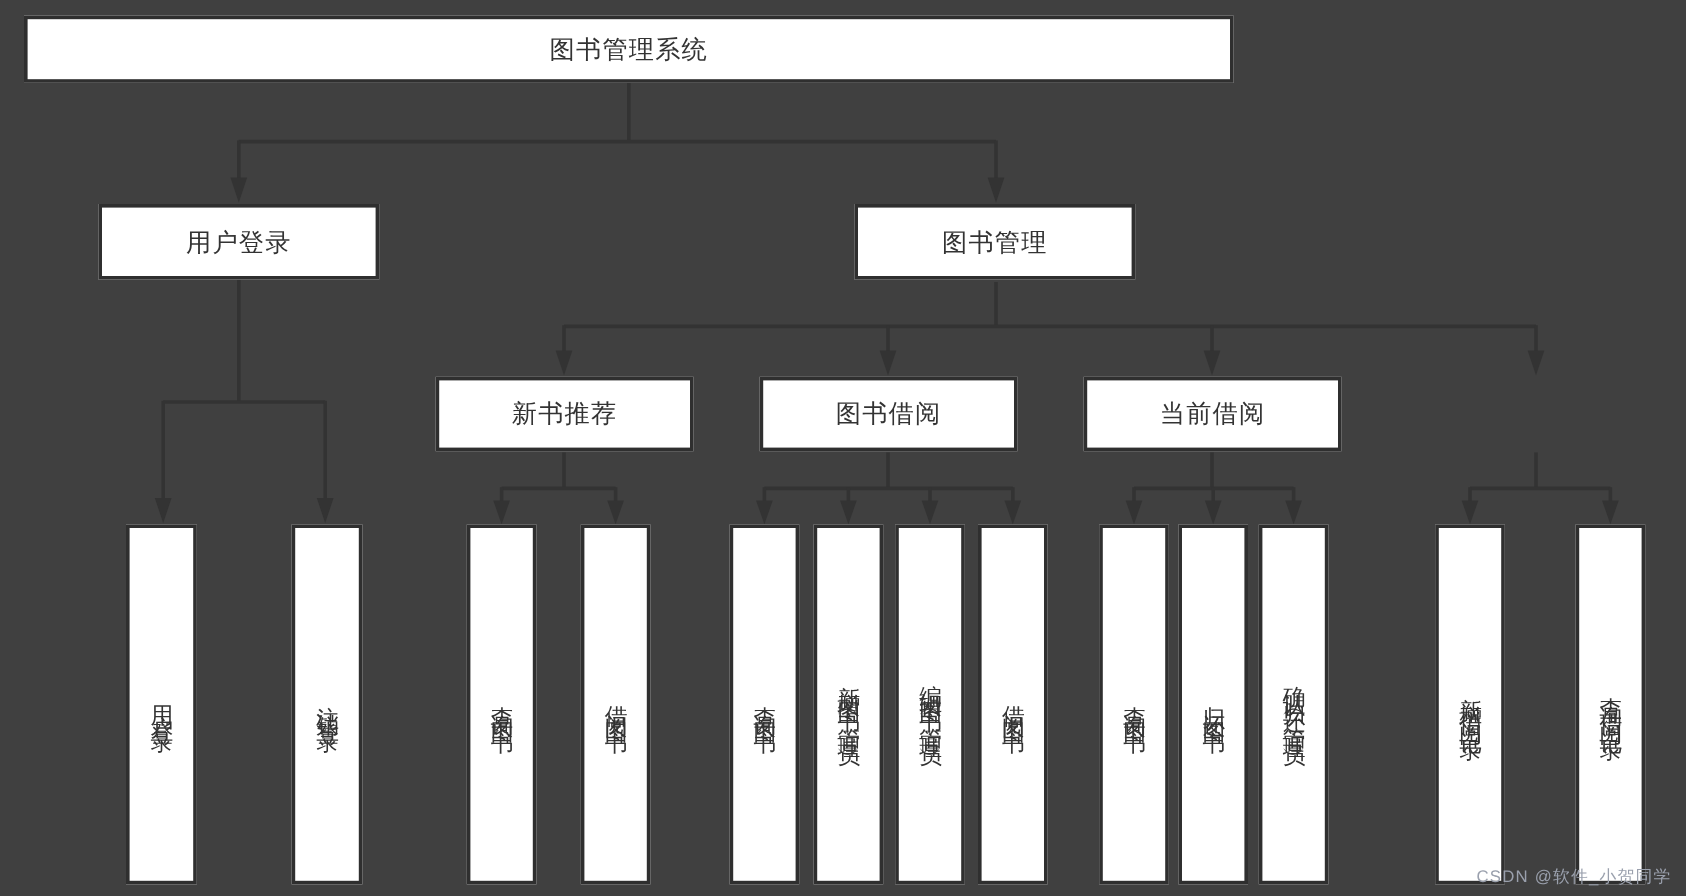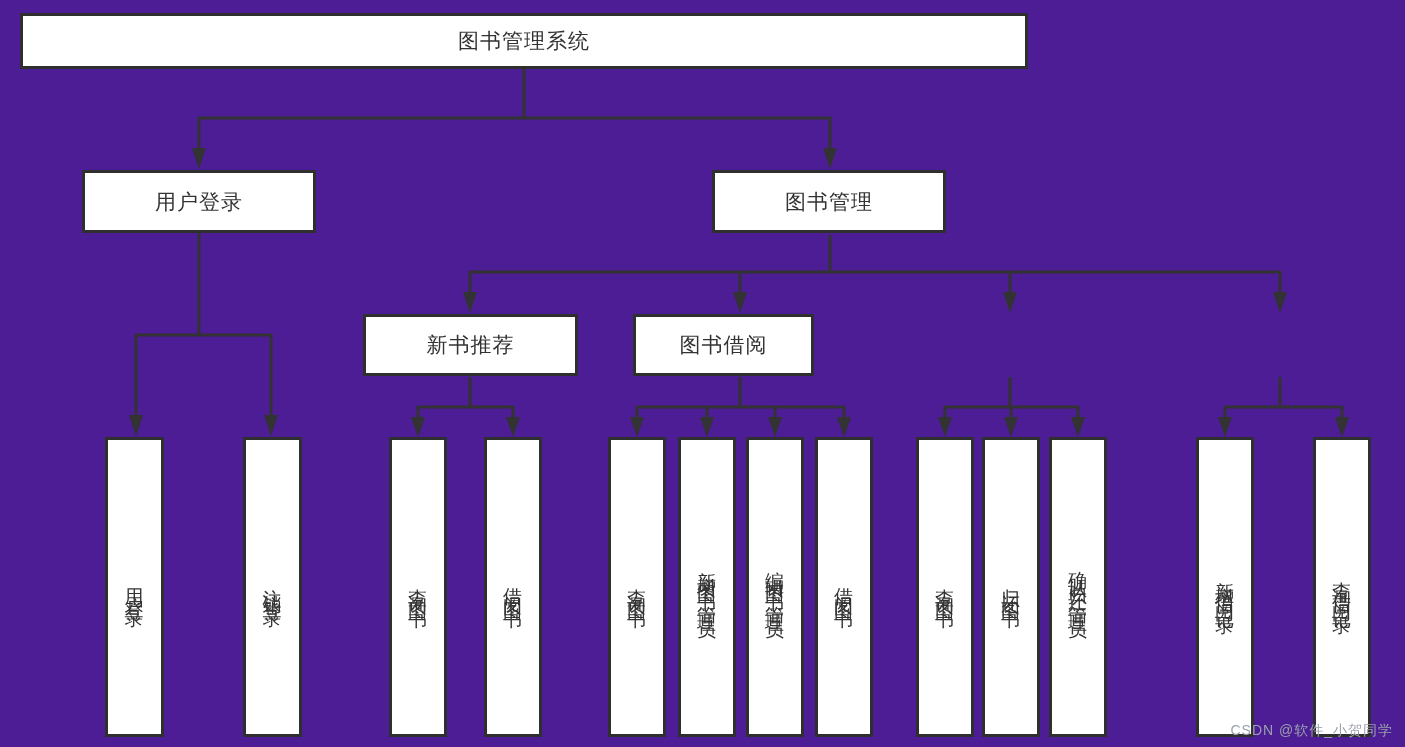--- a/index.html
+++ b/index.html
@@ -1,19 +1,19 @@
 <!DOCTYPE html>
 <html><head>
 <meta charset="utf-8">
 <style>
   html,body{margin:0;padding:0;background:#ffffff;}
   #canvas{
     position:relative;
     width:1405px;height:747px;
-    background:#4c1d95;
+    background:#404040;
     font-family:"Liberation Sans", sans-serif;
     overflow:hidden;
   }
   #connectors{position:absolute;left:0;top:0;z-index:0;}
   .box{
     position:absolute;
     background:#ffffff;
     border:3px solid #2f2f2f;
     box-sizing:border-box;
     display:flex;
@@ -124,22 +124,25 @@
   <div class="box h" style="left:82px;top:170px;width:234px;height:63px">
     <span>用户登录</span>
   </div>
   <div class="box h" style="left:712px;top:170px;width:234px;height:63px">
     <span>图书管理</span>
   </div>
 
   <div class="box h" style="left:363px;top:314px;width:215px;height:62px">
     <span>新书推荐</span>
   </div>
-  <div class="box h" style="left:633px;top:314px;width:181px;height:62px">
+  <div class="box h" style="left:633px;top:314px;width:215px;height:62px">
     <span>图书借阅</span>
+  </div>
+  <div class="box h" style="left:903px;top:314px;width:215px;height:62px">
+    <span>当前借阅</span>
   </div>
 
   <div class="box v" style="left:105px;top:437px;width:59px;height:300px">
     <span class="vtext">用户登录</span>
   </div>
   <div class="box v" style="left:243px;top:437px;width:59px;height:300px">
     <span class="vtext">注销登录</span>
   </div>
 
   <div class="box v" style="left:389px;top:437px;width:58px;height:300px">

